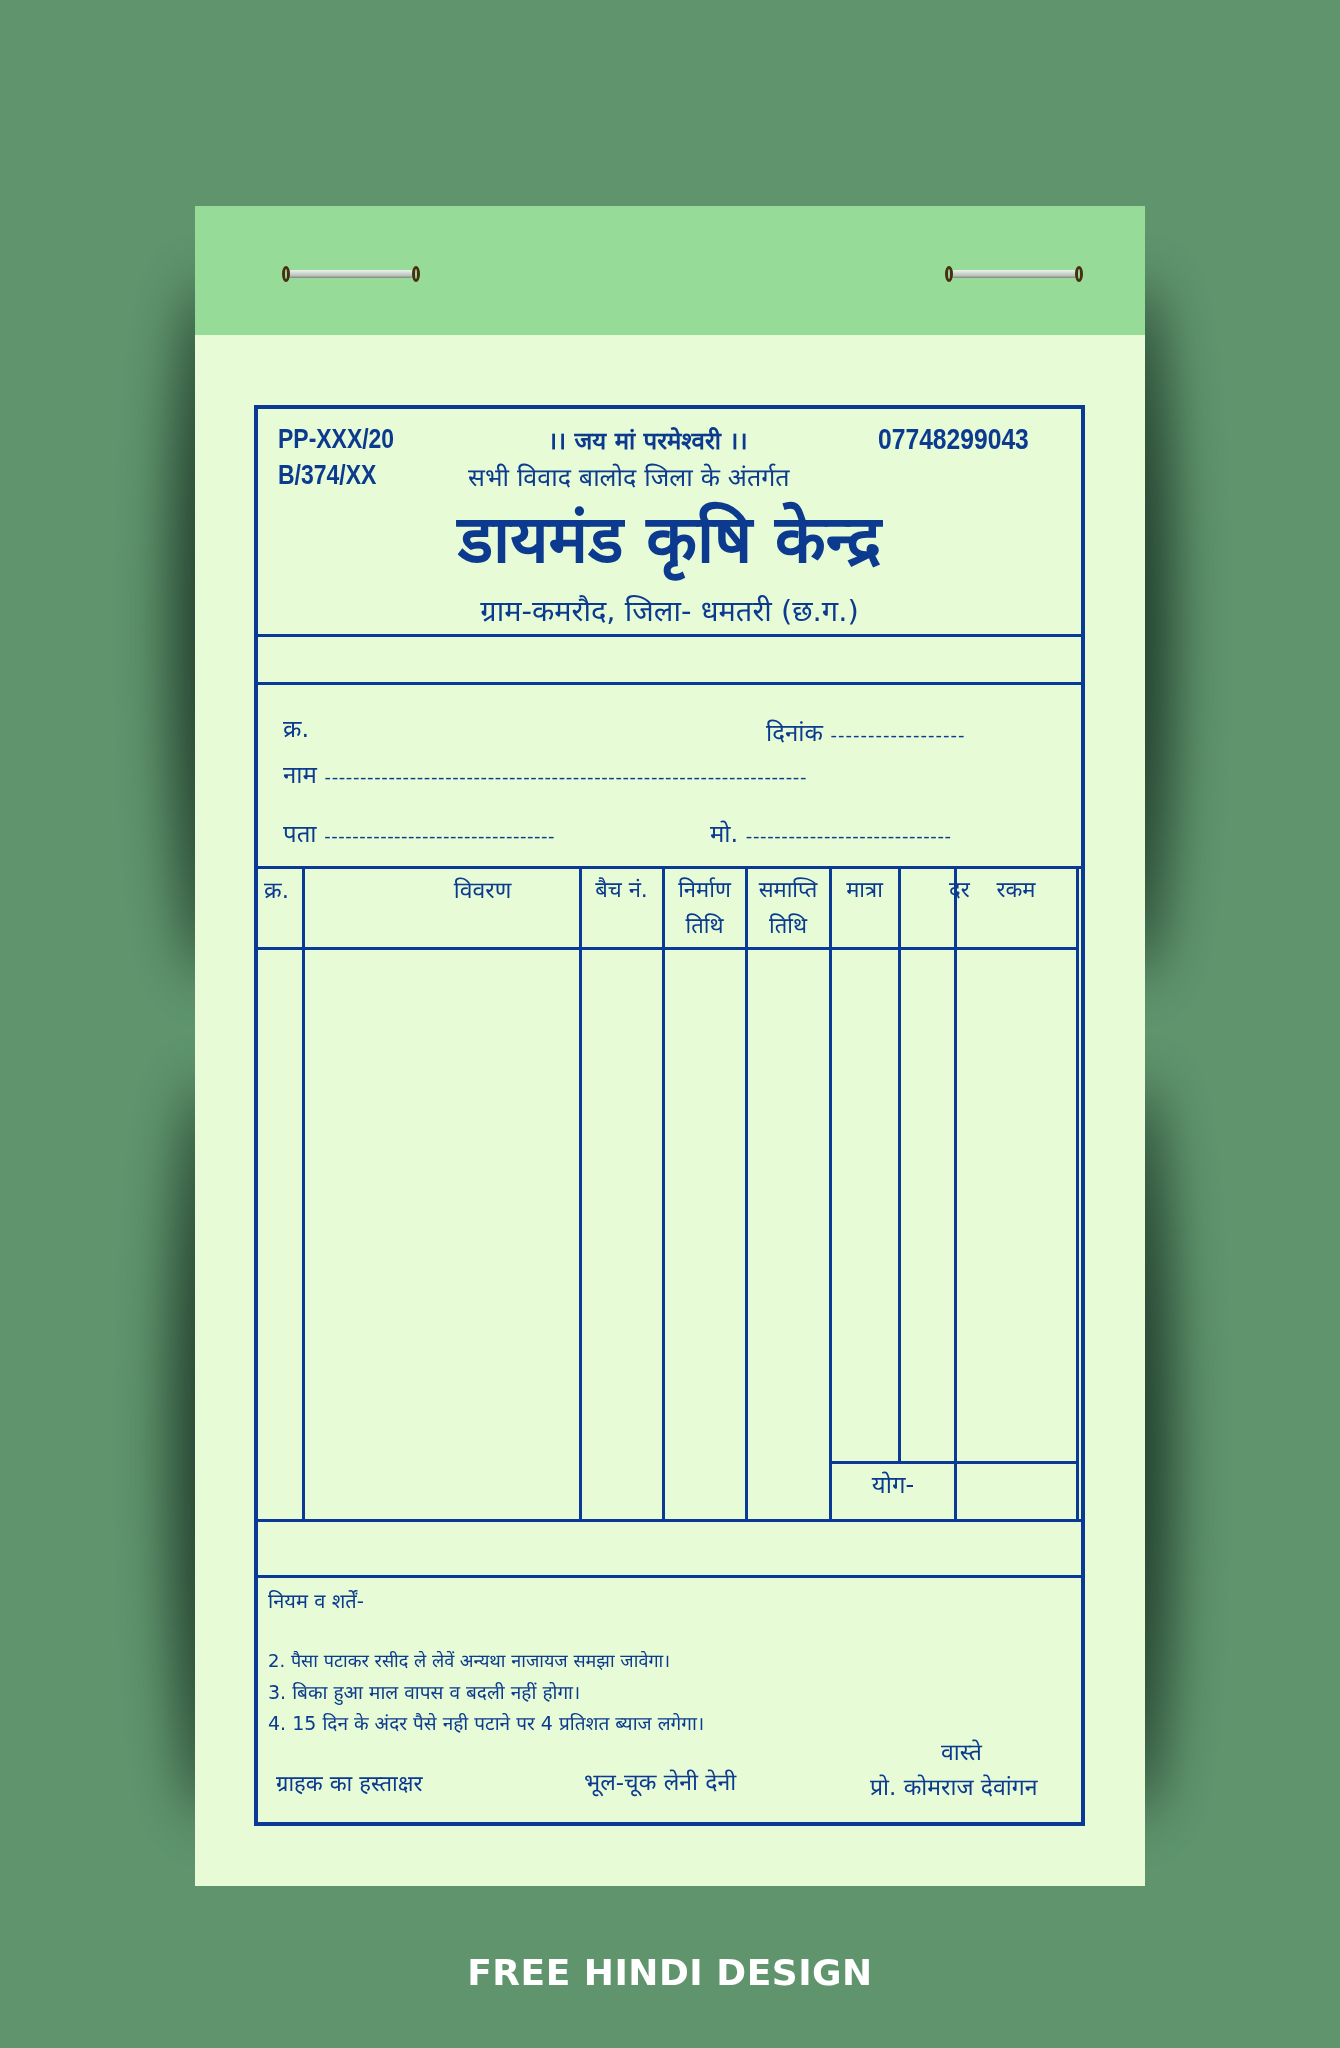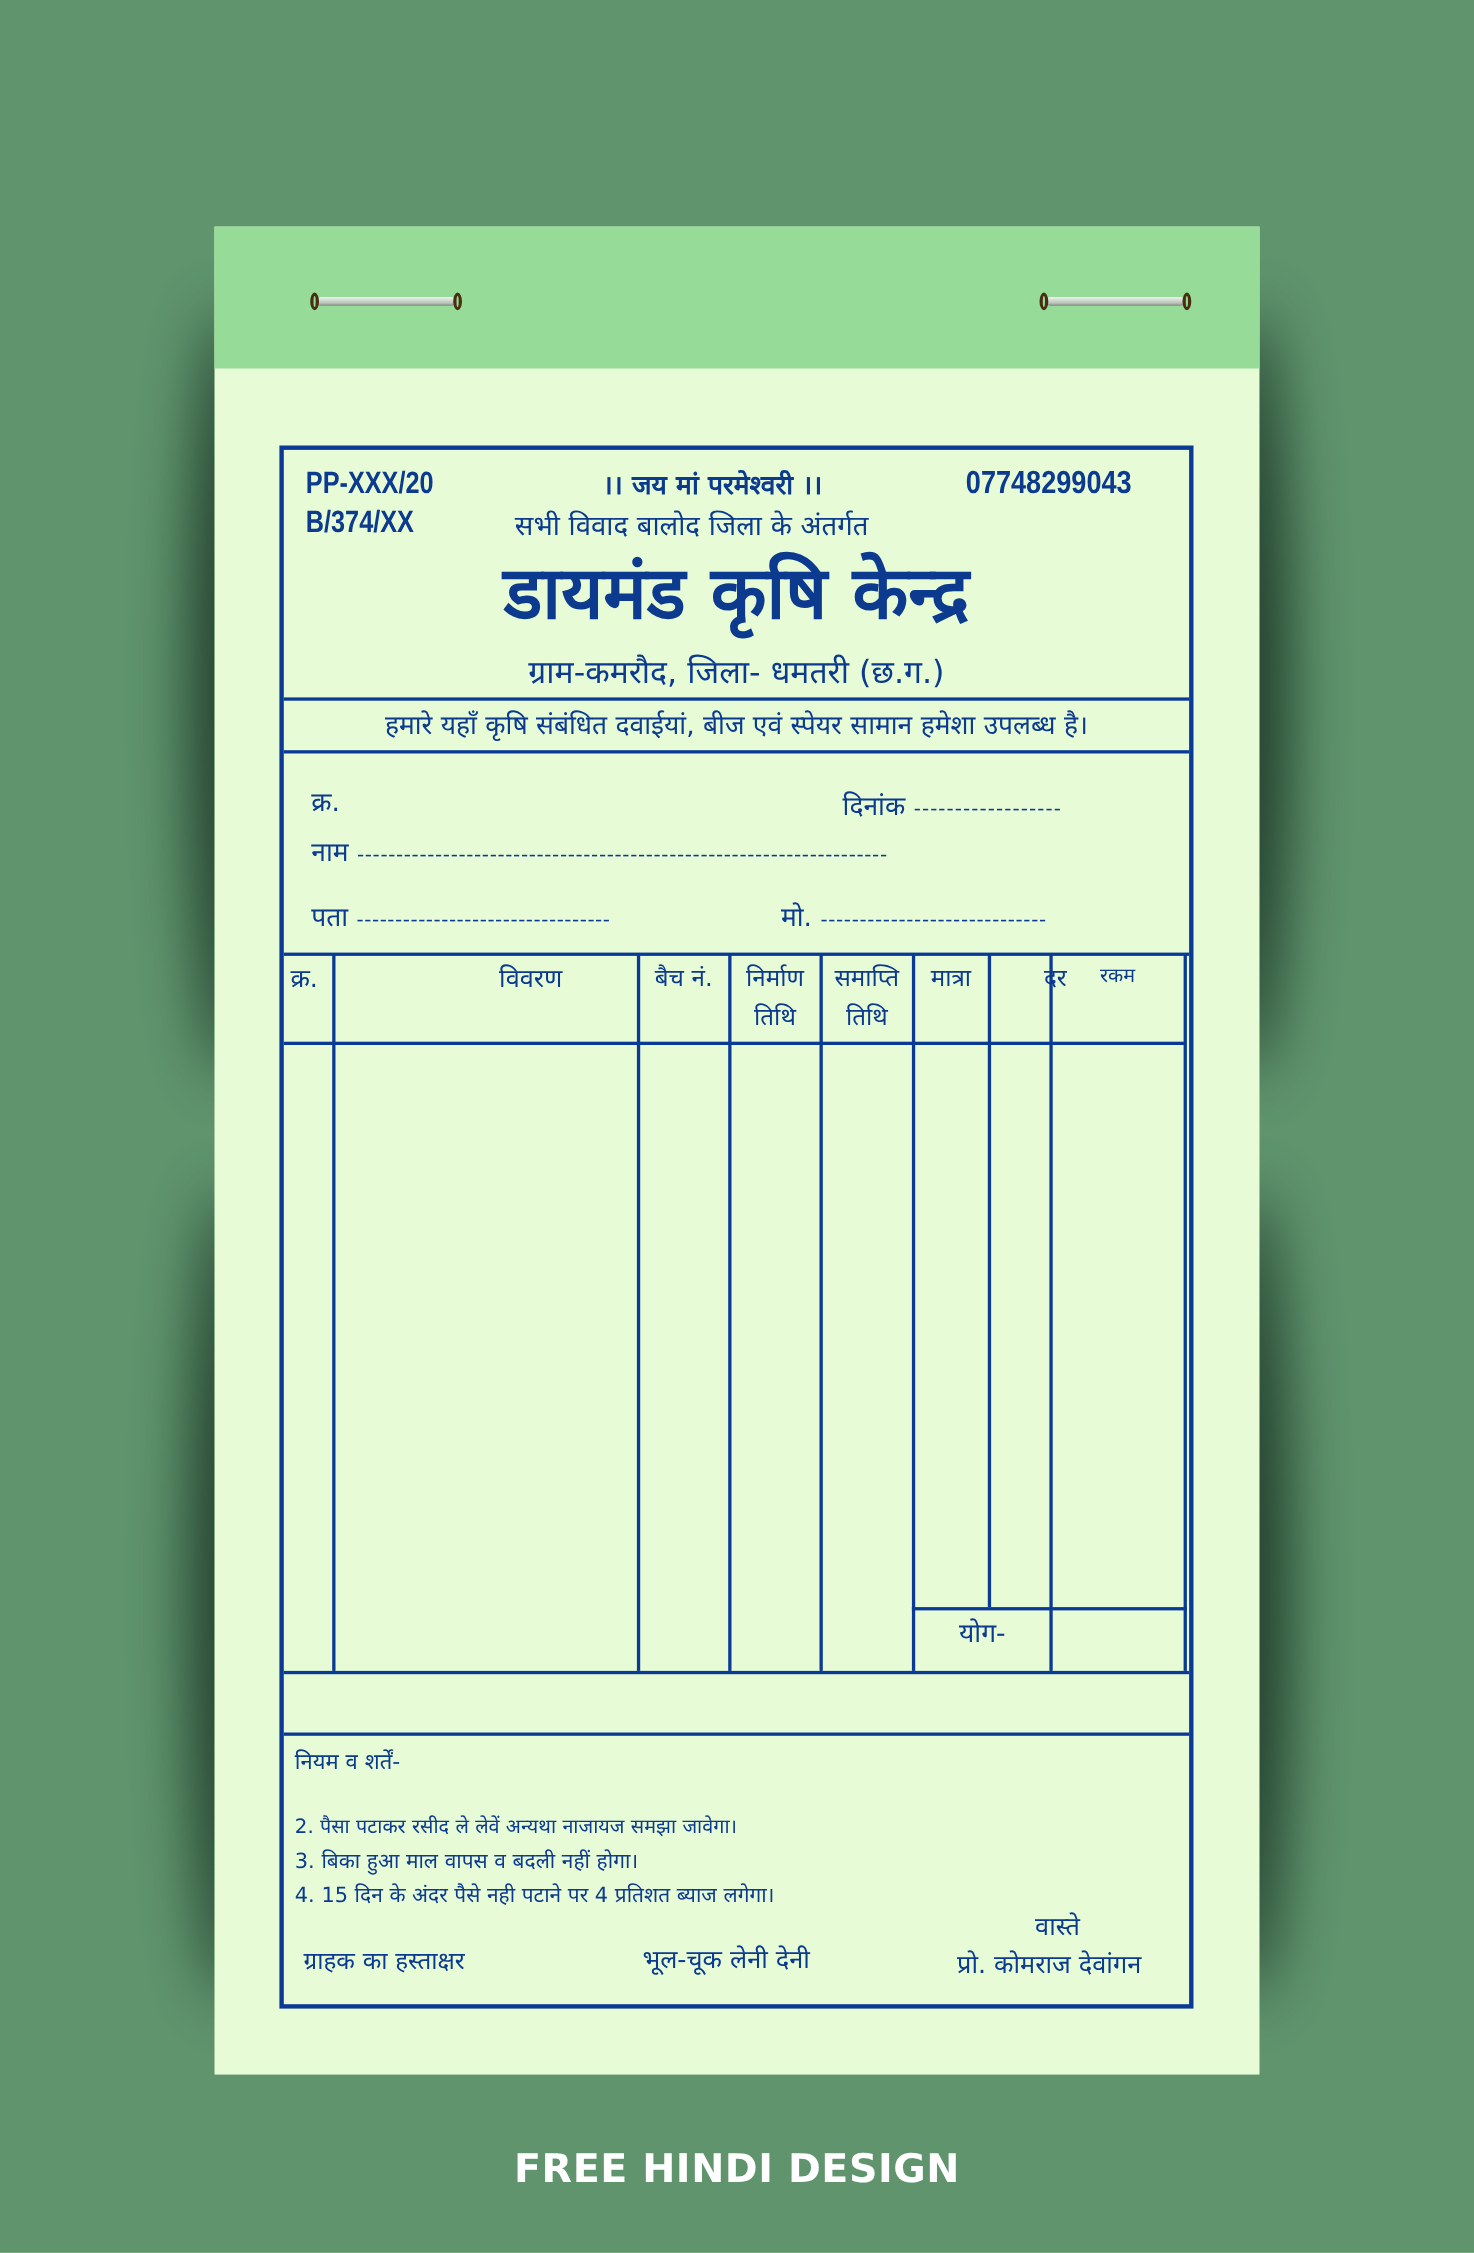--- a/index.html
+++ b/index.html
@@ -47,21 +47,20 @@
     <div class="t" style="left:20px; top:16px; font-size:28px; font-weight:bold; font-family:'Liberation Sans Narrow','Liberation Sans',sans-serif; transform:scaleX(0.82); transform-origin:left;">PP-XXX/20</div>
     <div class="t" style="left:20px; top:52px; font-size:28px; font-weight:bold; font-family:'Liberation Sans',sans-serif; transform:scaleX(0.82); transform-origin:left;">B/374/XX</div>
     <div class="t" style="left:290px; top:20px; font-size:24px; font-weight:bold;">।। जय मां परमेश्वरी ।।</div>
     <div class="t" style="left:620px; top:16px; font-size:29px; font-weight:bold; font-family:'Liberation Sans',sans-serif; transform:scaleX(0.85); transform-origin:left;">07748299043</div>
     <div class="t" style="left:210px; top:56px; font-size:25px;">सभी विवाद बालोद जिला के अंतर्गत</div>
     <div class="t" style="left:0; width:823px; text-align:center; top:98px; font-size:66px; font-weight:bold;">डायमंड कृषि केन्द्र</div>
     <div class="t" style="left:0; width:823px; text-align:center; top:188px; font-size:29px;">ग्राम-कमरौद, जिला- धमतरी (छ.ग.)</div>
 
     <div class="hline" style="top:225px; width:823px;"></div>
 
-    <div class="t" style="left:0; width:823px; text-align:center; top:238px; font-size:24px;">हमारे यहाँ कृषि संबंधित दवाईयां, बीज एवं स्पेयर सामान हमेशा उपलब्ध है।</div>
 
     <div class="hline" style="top:273px; width:823px;"></div>
 
     <div class="t" style="left:25px; top:308px; font-size:24px;">क्र.</div>
     <div class="abs" style="left:508px; top:306px; font-size:24px;">
       <span>दिनांक</span>
       <span style="font-size:18px; letter-spacing:1px;">------------------</span>
     </div>
     <div class="abs" style="left:25px; top:348px; font-size:24px;">
       <span>नाम</span>
@@ -80,21 +79,21 @@
 
     <div class="t" style="left:6px; top:470px; font-size:23px;">क्र.</div>
     <div class="t" style="left:45px; width:277px; text-align:center; top:470px; font-size:23px;margin-left:41px;">विवरण</div>
     <div class="t" style="left:322px; width:83px; text-align:center; top:470px; font-size:22px;">बैच नं.</div>
     <div class="t" style="left:405px; width:83px; text-align:center; top:470px; font-size:22px;">निर्माण</div>
     <div class="t" style="left:405px; width:83px; text-align:center; top:506px; font-size:22px;">तिथि</div>
     <div class="t" style="left:488px; width:84px; text-align:center; top:470px; font-size:22px;">समाप्ति</div>
     <div class="t" style="left:488px; width:84px; text-align:center; top:506px; font-size:22px;">तिथि</div>
     <div class="t" style="left:572px; width:69px; text-align:center; top:470px; font-size:22px;">मात्रा</div>
     <div class="t" style="left:662px; width:56px; top:470px; font-size:22px;margin-left:29px;">दर</div>
-    <div class="t" style="left:697px; width:122px; text-align:center; top:470px; font-size:18px;">रकम</div>
+    <div class="t" style="left:697px; width:122px; text-align:center; top:470px; font-size:22px;">रकम</div>
 
     <div class="hline" style="top:538px; width:819px;"></div>
 
     <div class="vline" style="left:44px; top:458px; height:652px;"></div>
     <div class="vline" style="left:321px; top:458px; height:652px;"></div>
     <div class="vline" style="left:404px; top:458px; height:652px;"></div>
     <div class="vline" style="left:487px; top:458px; height:652px;"></div>
     <div class="vline" style="left:571px; top:458px; height:652px;"></div>
     <div class="vline" style="left:640px; top:458px; height:594px;"></div>
     <div class="vline" style="left:696px; top:458px; height:652px;"></div>

